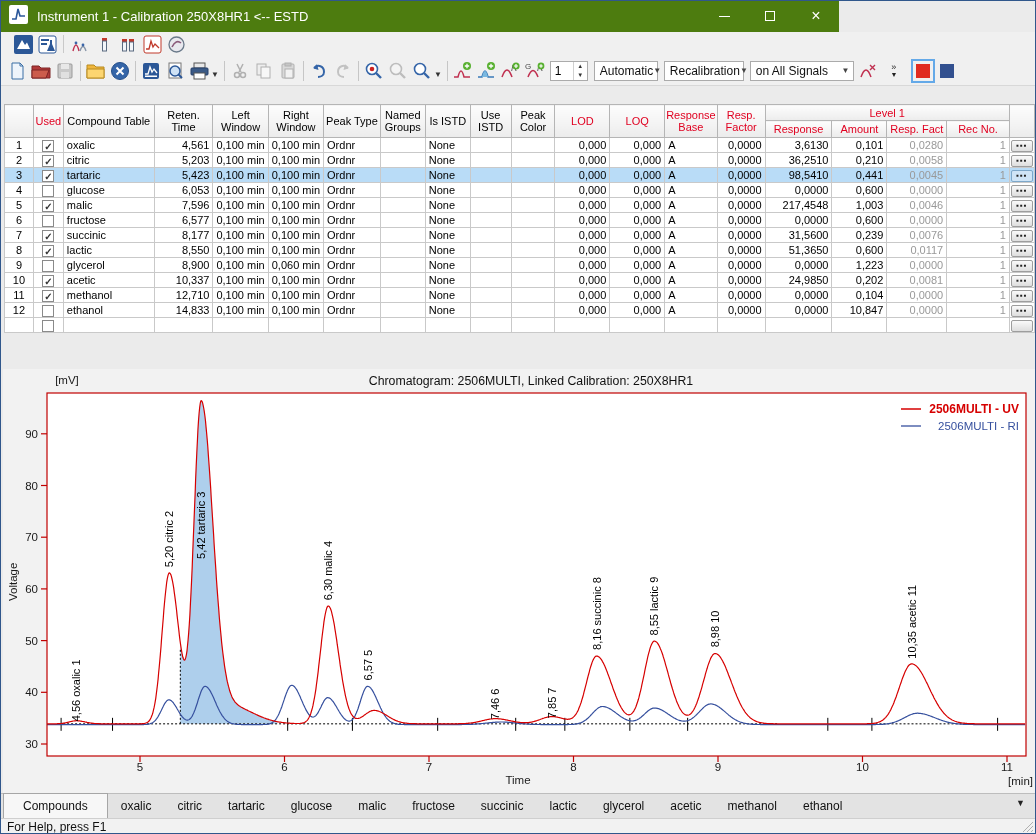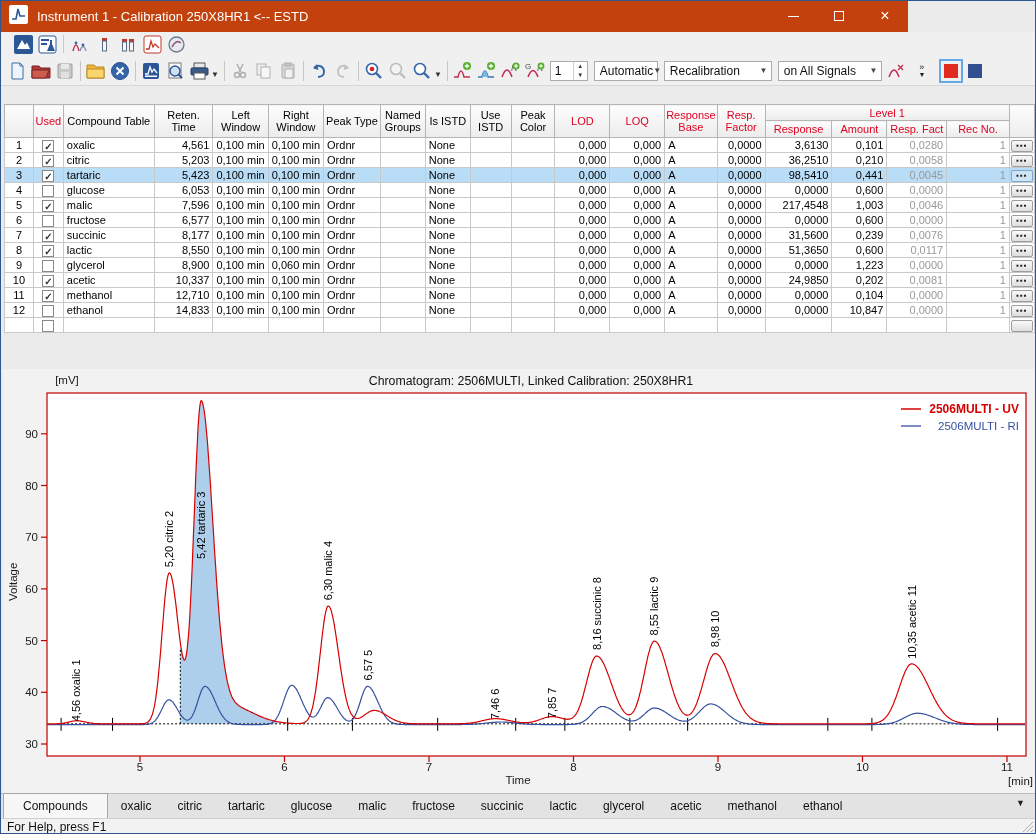--- a/index.html
+++ b/index.html
@@ -1,18 +1,18 @@
 <!DOCTYPE html>
 <html><head>
 <meta charset="utf-8">
 <style>
 *{margin:0;padding:0;box-sizing:border-box}
 body{margin:0;font-family:"Liberation Sans",sans-serif}
 .window{position:relative;width:1036px;height:834px;background:#ebebeb;border:1px solid #30578c;overflow:hidden}
-.titlebar{position:absolute;left:-1px;top:-1px;width:908px;height:32px;background:#c2410c;color:#fff;display:flex;align-items:center}
+.titlebar{position:absolute;left:-1px;top:-1px;width:839px;height:32px;background:#4d7c0f;color:#fff;display:flex;align-items:center}
 .title-icon{margin-left:9px}
 .title-text{margin-left:9px;font-size:13px}
 .win-btns{margin-left:auto;display:flex;height:100%}
 .win-btn{width:46px;height:100%;display:flex;align-items:center;justify-content:center}
 .glyph-min{width:11px;border-top:1px solid #fff;margin-top:1px}
 .glyph-max{width:10px;height:10px;border:1px solid #fff}
 .glyph-close{color:#fff;font-size:16px;line-height:16px}
 .menubar{position:absolute;top:31px;left:0;width:1034px;height:24px;background:#f0f0f0;display:flex;align-items:center;font-size:12.5px;color:#111}
 .menu-item{padding:0 9px}
 .menu-icons{display:flex;align-items:center;margin-left:12px;gap:4px}
@@ -284,21 +284,21 @@
       <span class="v">1</span>
       <span class="btns">
           <span>▲</span>
           <span>▼</span>
         </span>
     </div>
     <div class="combo" style="width:64px">
         <span>Automatic</span>
         <span class="arr">▼</span>
       </div>
-    <div class="combo" style="width:108px">
+    <div class="combo" style="width:80px">
         <span>Recalibration</span>
         <span class="arr">▼</span>
       </div>
     <div class="combo" style="width:104px">
         <span>on All Signals</span>
         <span class="arr">▼</span>
       </div>
     <span class="tbi">
         <svg width="21" height="20">
           <path d="M3 16 Q8 2 13 16" stroke="#c03050" fill="none" stroke-width="1.5"></path>

